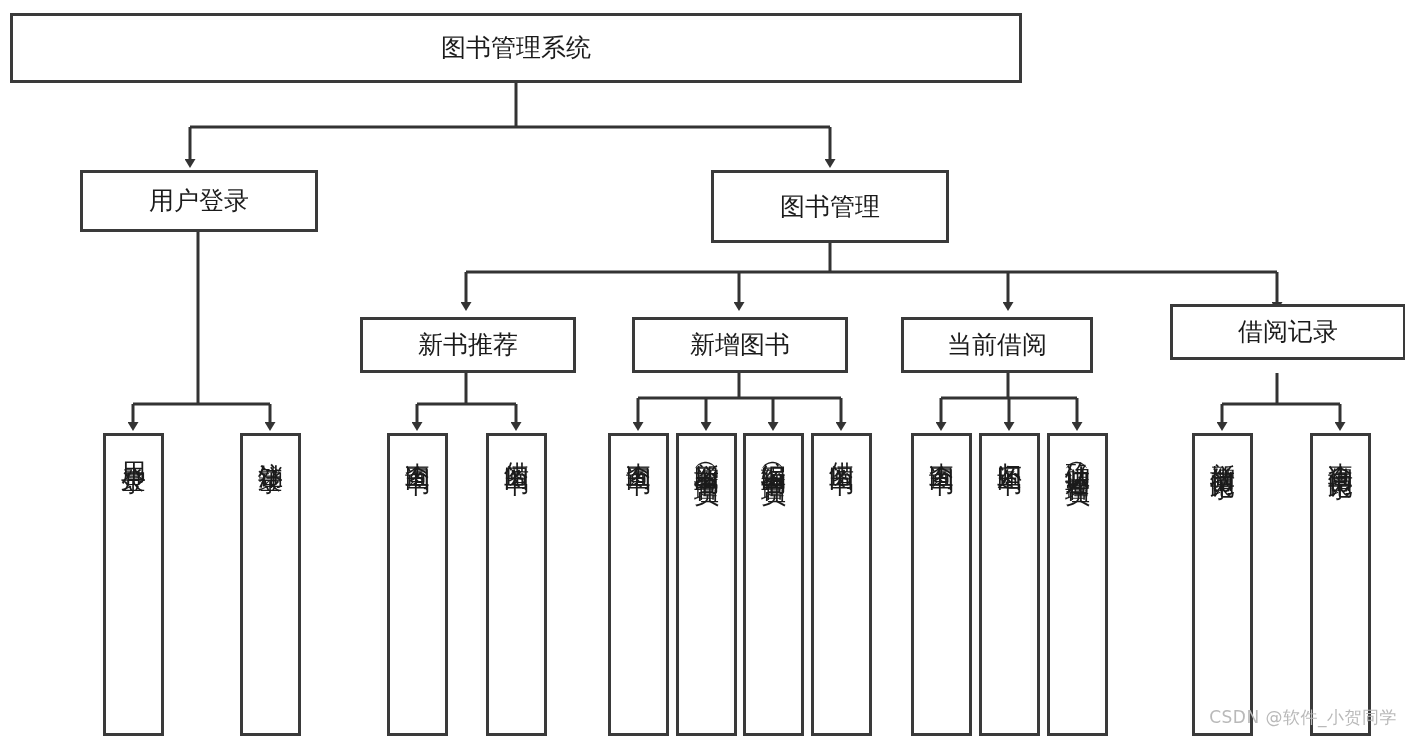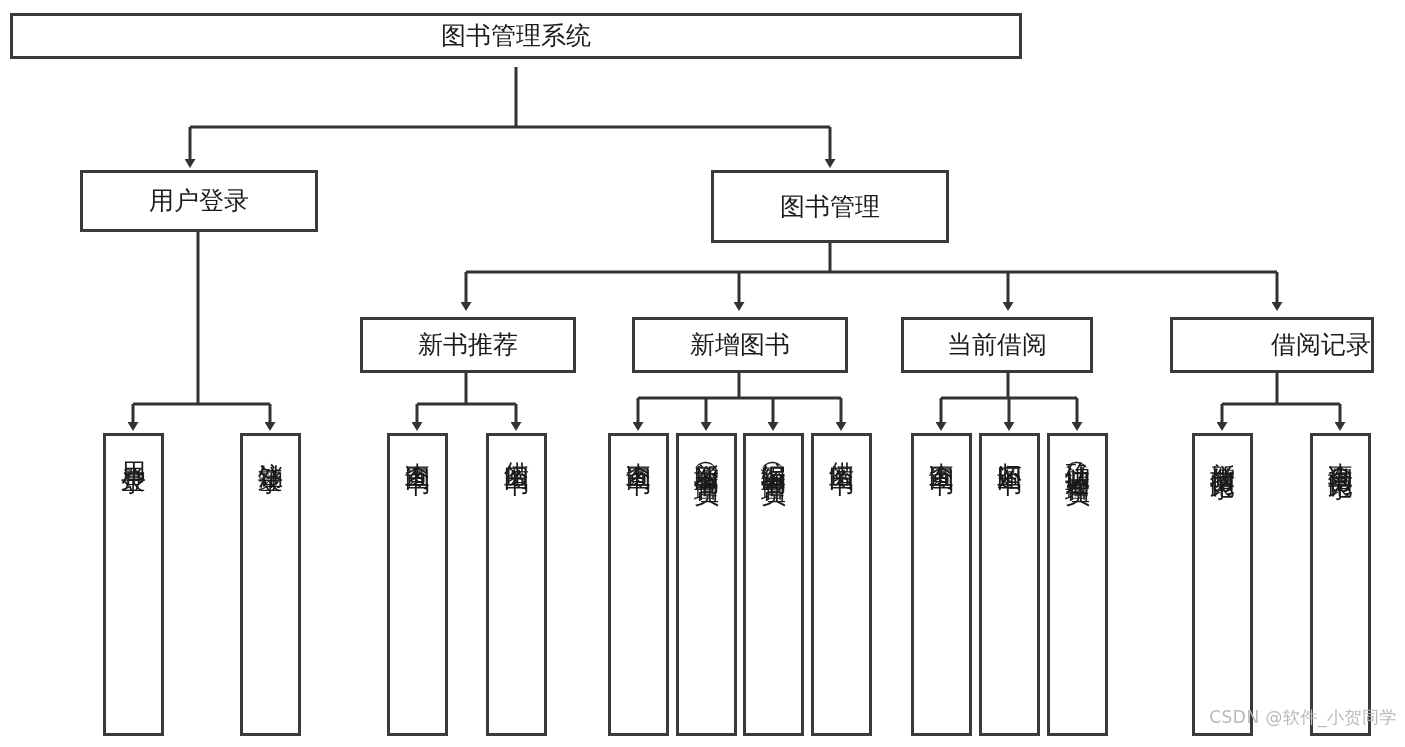--- a/index.html
+++ b/index.html
@@ -117,41 +117,41 @@
       <path d="M 1009,398 L 1009,423" marker-end="url(#arrow)"></path>
       <path d="M 1077,398 L 1077,423" marker-end="url(#arrow)"></path>
 
       <path d="M 1277,373 L 1277,404"></path>
       <path d="M 1222,404 L 1340,404"></path>
       <path d="M 1222,404 L 1222,423" marker-end="url(#arrow)"></path>
       <path d="M 1340,404 L 1340,423" marker-end="url(#arrow)"></path>
     </g>
   </svg>
 
-  <div class="node h root" style="left:10px; top:13px; width:1012px; height:46px;">
+  <div class="node h root" style="left:10px; top:13px; width:1012px; height:70px;">
     <span class="label">图书管理系统</span>
   </div>
 
   <div class="node h" style="left:80px; top:170px; width:238px; height:62px;">
     <span class="label">用户登录</span>
   </div>
   <div class="node h" style="left:711px; top:170px; width:238px; height:73px;">
     <span class="label">图书管理</span>
   </div>
 
   <div class="node h" style="left:360px; top:317px; width:216px; height:56px;justify-content:center;">
     <span class="label">新书推荐</span>
   </div>
   <div class="node h" style="left:632px; top:317px; width:216px; height:56px;">
     <span class="label">新增图书</span>
   </div>
   <div class="node h" style="left:901px; top:317px; width:192px; height:56px;">
     <span class="label">当前借阅</span>
   </div>
-  <div class="node h" style="left:1170px; top:317px; width:204px; height:56px;justify-content:flex-end;">
+  <div class="node h" style="left:1170px; top:304px; width:236px; height:56px;">
     <span class="label">借阅记录</span>
   </div>
 
   <div class="node v" style="left:103px; top:433px; width:61px; height:303px;">
     <span class="label">用户登录</span>
   </div>
   <div class="node v" style="left:240px; top:433px; width:61px; height:303px;">
     <span class="label">注销登录</span>
   </div>
 

